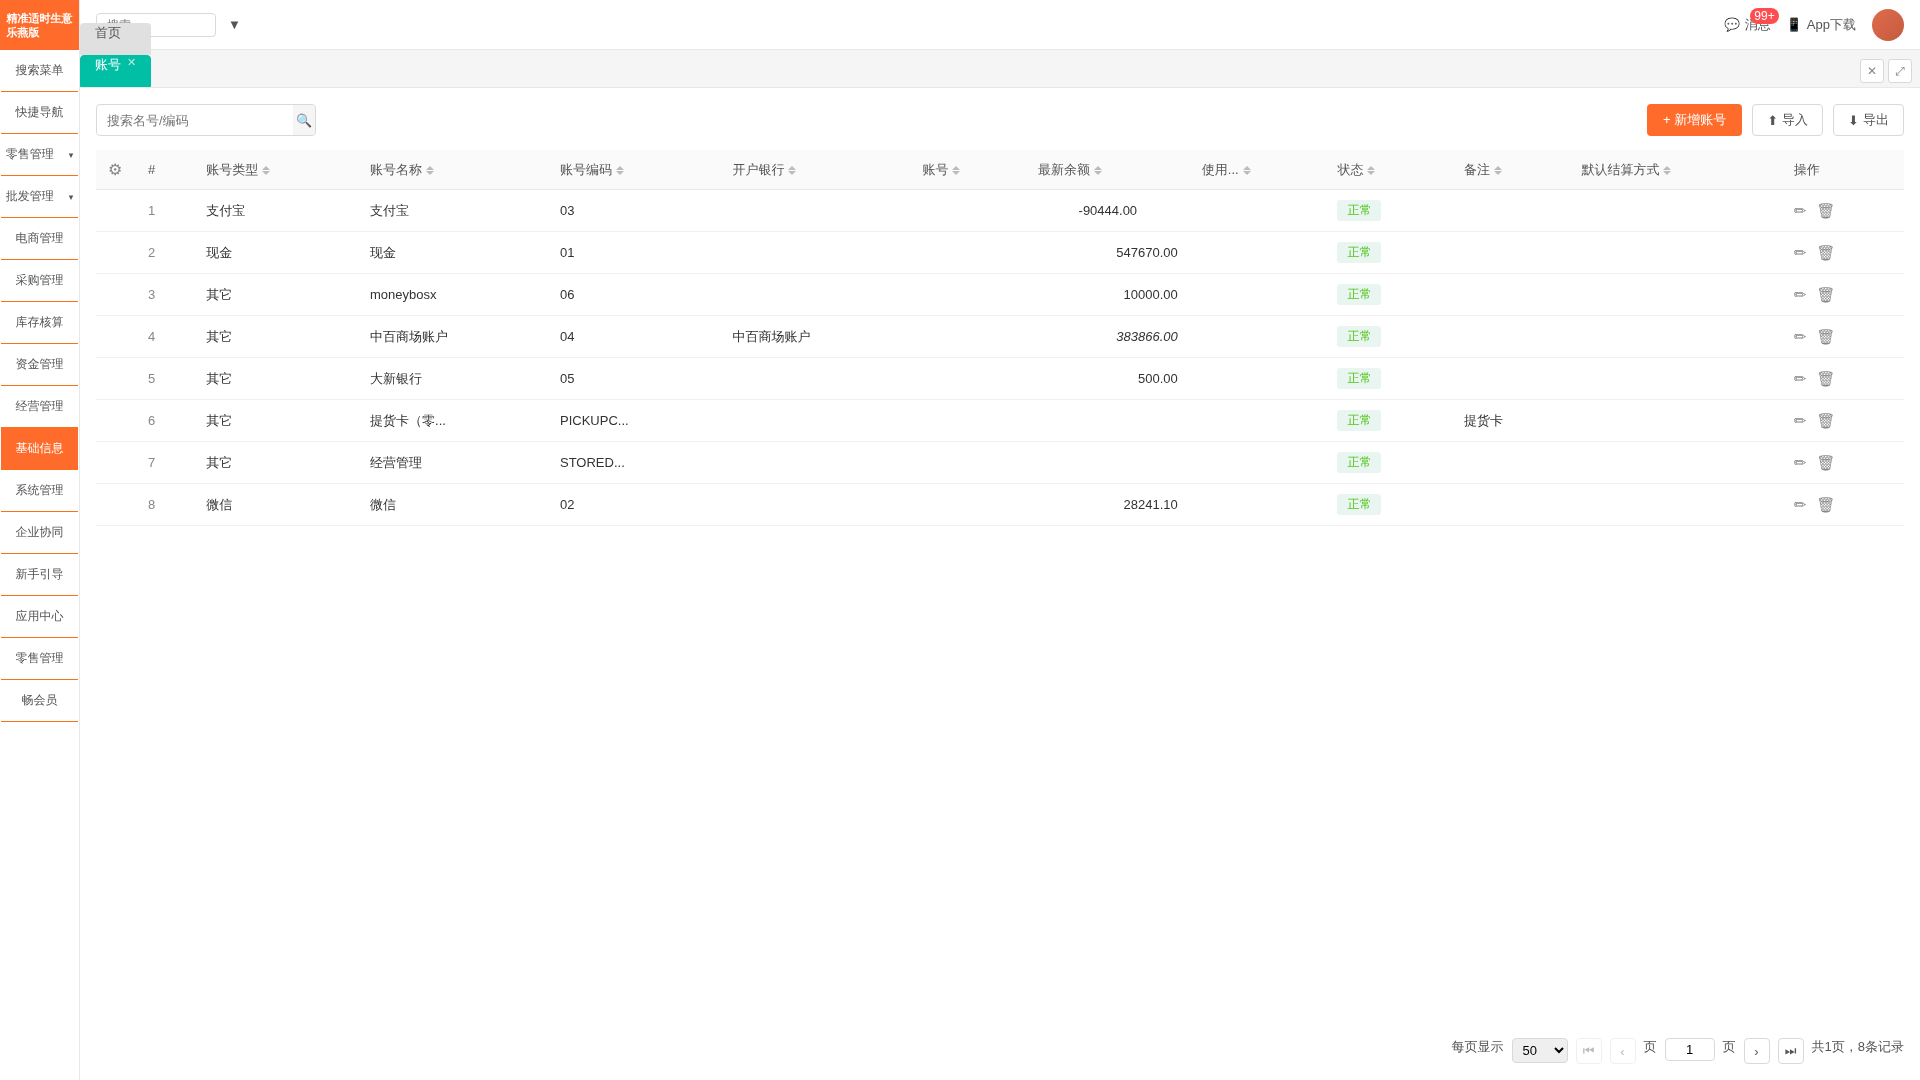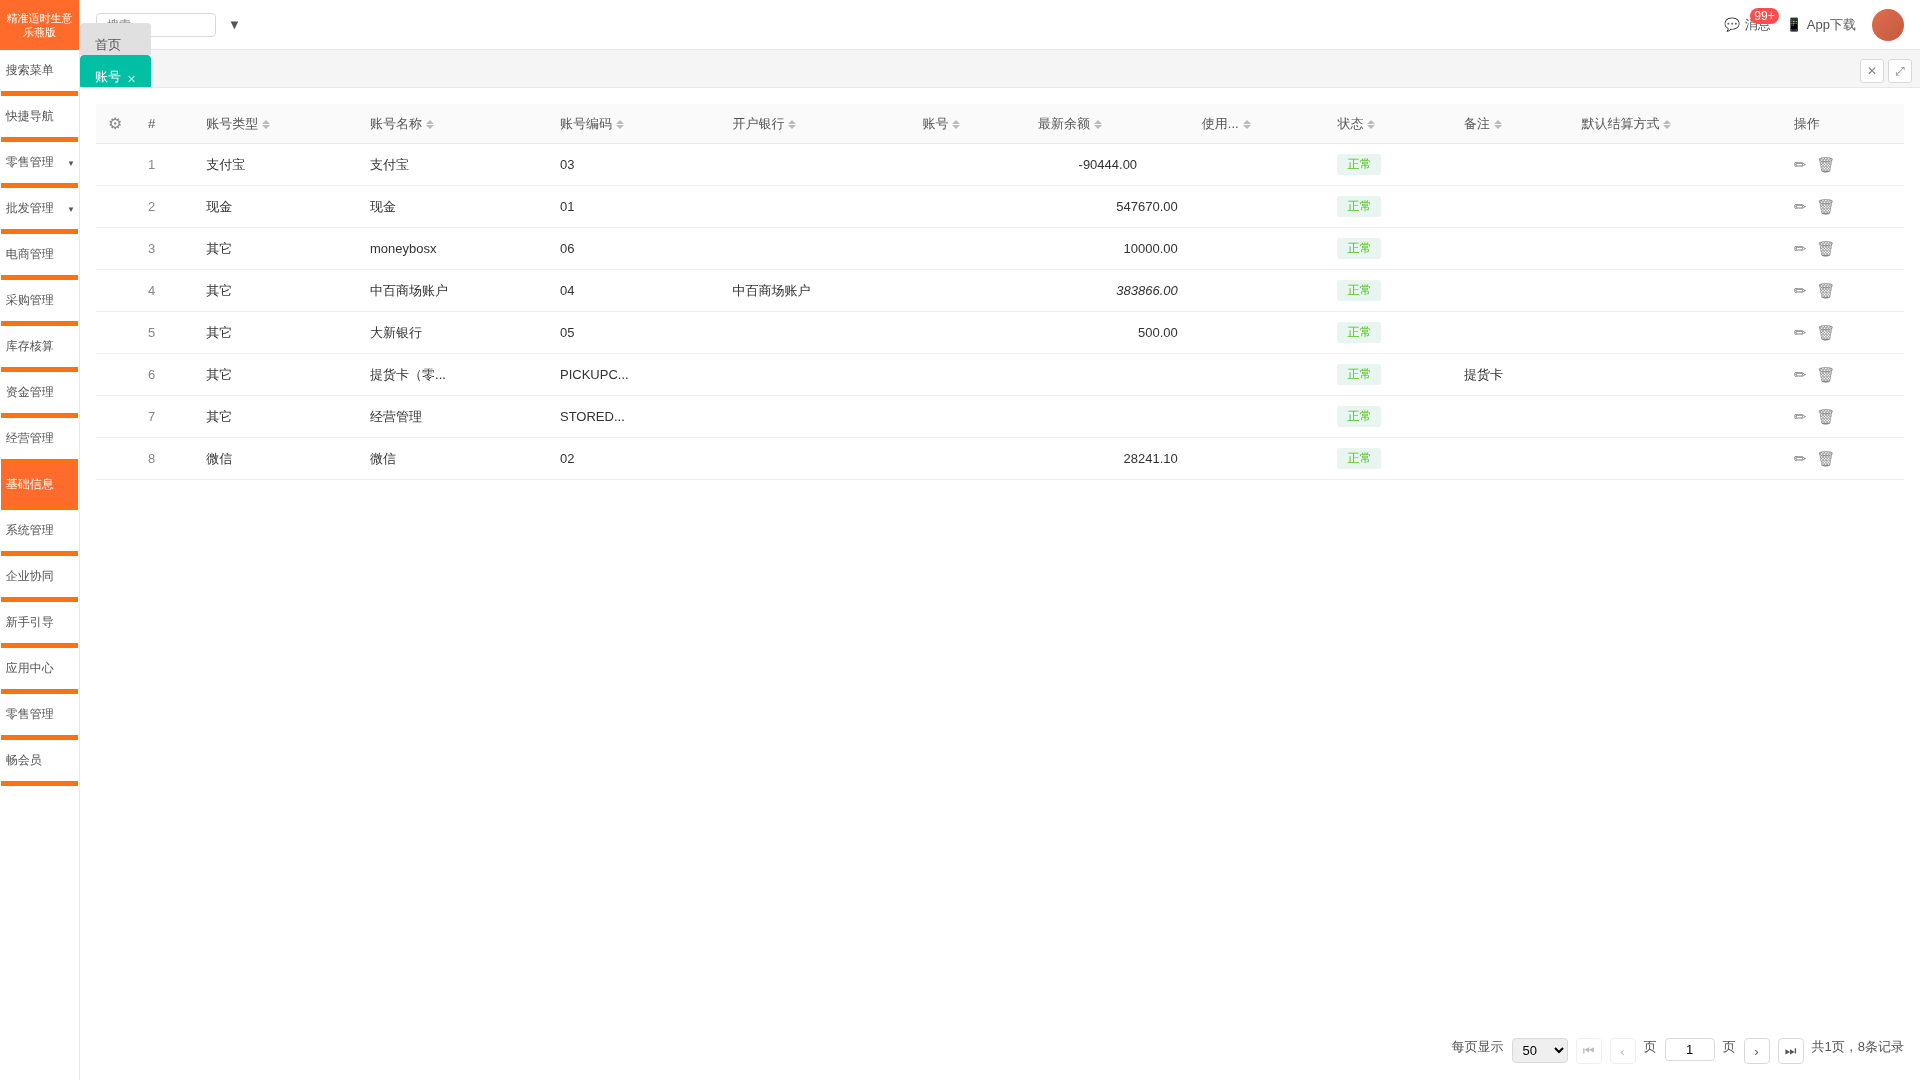--- a/index.html
+++ b/index.html
@@ -21,32 +21,31 @@
       height: 50px;
       background: #ff6b2b;
       display: flex;
       align-items: center;
       justify-content: center;
       flex-shrink: 0;
     }
     .sidebar-logo-text {
       color: #fff;
       font-size: 11px;
-      text-align: center;
       line-height: 1.3;
-      font-weight: normal;
+      font-weight: bold;
     }
     .sidebar-item {
       width: 100%;
       padding: 12px 5px;
-      text-align: left;
+      text-align: center;
       cursor: pointer;
       color: #555;
       font-size: 12px;
-      border-bottom: 5px solid #f97316;
+      border-bottom: 1px solid #f97316;
       transition: background 0.2s;
     }
     .sidebar-item.active { background: #ff6b2b; color: #fff; }
     .sidebar-item-with-arrow {
       display: flex;
       align-items: center;
       justify-content: center;
       gap: 15px;
     }
     .sidebar-arrow { font-size: 9px; }
@@ -145,21 +144,21 @@
       display: flex;
       align-items: flex-end;
       padding: 0 0;
       border-bottom: 1px solid #e8e8e8;
       flex-shrink: 0;
     }
     .tab {
       height: 32px;
       padding: 0 14px;
       display: flex;
-      align-items: flex-end;
+      align-items: flex-start;
       gap: 6px;
       cursor: pointer;
       font-size: 13px;
       color: #555;
       border: 1px solid transparent;
       margin-right: 2px;
       border-radius: 4px 4px 0 0;
       background: #e0e0e0;
     }
     .tab.active {
@@ -463,20 +462,39 @@
         </div>
       </div>
     <div class="tabbar-actions">
       <div class="tabbar-action-btn">✕</div>
       <div class="tabbar-action-btn">⤢</div>
     </div>
   </div>
 
   <div class="content">
 
+    <div class="toolbar">
+      <div class="search-box">
+        <input type="text" placeholder="搜索名号/编码" style="">
+        <div class="search-box-btn">
+          <span>🔍</span>
+        </div>
+      </div>
+      <div class="toolbar-actions">
+        <button class="btn-primary">+ 新增账号</button>
+        <button class="btn-outline">
+          <span>⬆</span>
+          <span>导入</span>
+        </button>
+        <button class="btn-outline">
+          <span>⬇</span>
+          <span>导出</span>
+        </button>
+      </div>
+    </div>
 
     <div class="table-container">
       <table>
         <thead id="table-head">
             <tr>
               <th class="settings-col"><span class="gear-icon">⚙</span></th>
               <th><span>#</span></th>
               <th><span>账号类型</span><span class="sort-icon">
                   <span class="asc"></span>
                   <span class="desc"></span>

